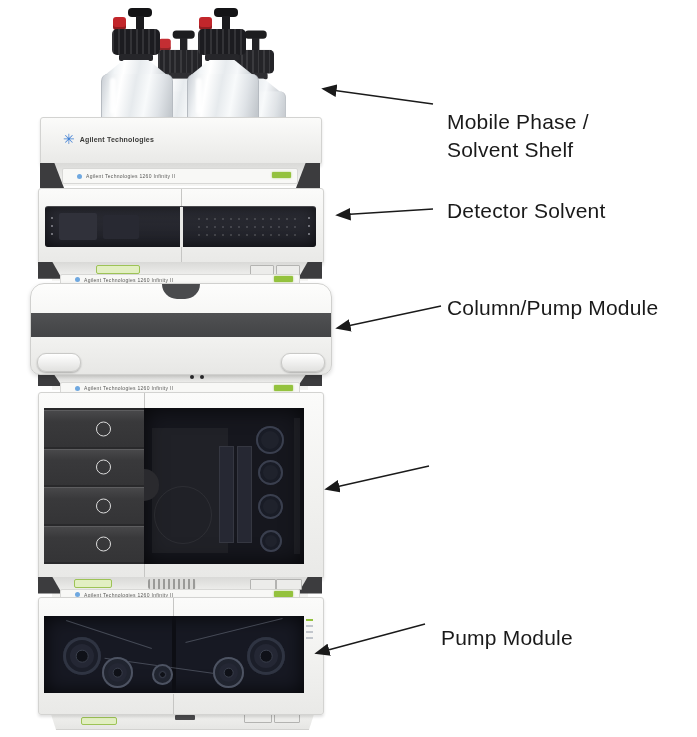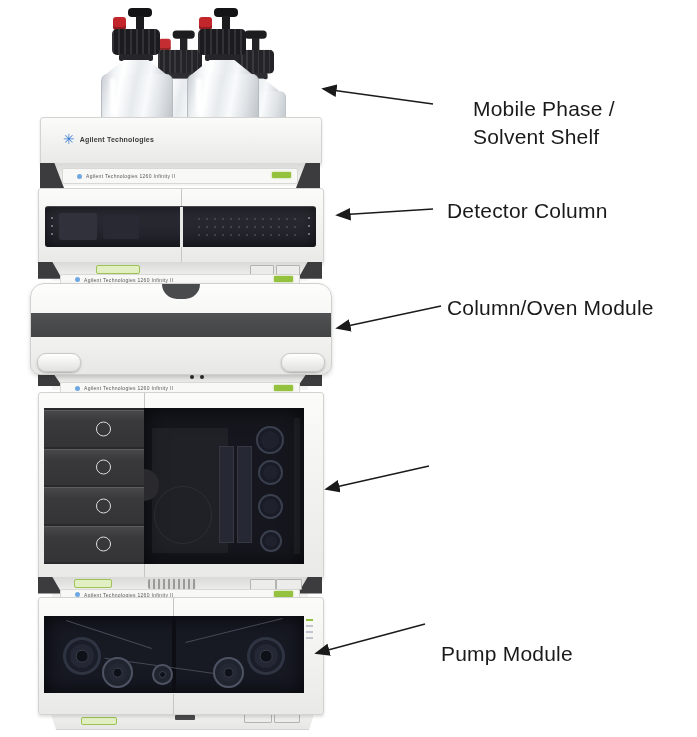--- a/index.html
+++ b/index.html
@@ -286,19 +286,19 @@
         <path d="M0,0 L11,4.5 L0,9 z" fill="#1a1a1a"></path>
       </marker>
     </defs>
     <line x1="433" y1="104" x2="324" y2="89" stroke="#1a1a1a" stroke-width="1.4" marker-end="url(#ah)"></line>
     <line x1="433" y1="209" x2="338" y2="215" stroke="#1a1a1a" stroke-width="1.4" marker-end="url(#ah)"></line>
     <line x1="441" y1="306" x2="338" y2="328" stroke="#1a1a1a" stroke-width="1.4" marker-end="url(#ah)"></line>
     <line x1="429" y1="466" x2="327" y2="489" stroke="#1a1a1a" stroke-width="1.4" marker-end="url(#ah)"></line>
     <line x1="425" y1="624" x2="317" y2="653" stroke="#1a1a1a" stroke-width="1.4" marker-end="url(#ah)"></line>
   </svg>
 
-  <div class="anno" style="left:447px;top:95px;margin-left:26px;">Mobile Phase /
+  <div class="anno" style="left:447px;top:108px;">Mobile Phase /
 Solvent Shelf</div>
-  <div class="anno" style="left:447px;top:197px;">Detector Column</div>
-  <div class="anno" style="left:447px;top:294px;">Column/Oven Module</div>
-  <div class="anno" style="left:441px;top:640px;">Pump Module</div>
+  <div class="anno" style="left:447px;top:197px;">Detector Solvent</div>
+  <div class="anno" style="left:447px;top:294px;">Column/Pump Module</div>
+  <div class="anno" style="left:441px;top:624px;">Pump Module</div>
 
 </div>
 
 </body></html>

